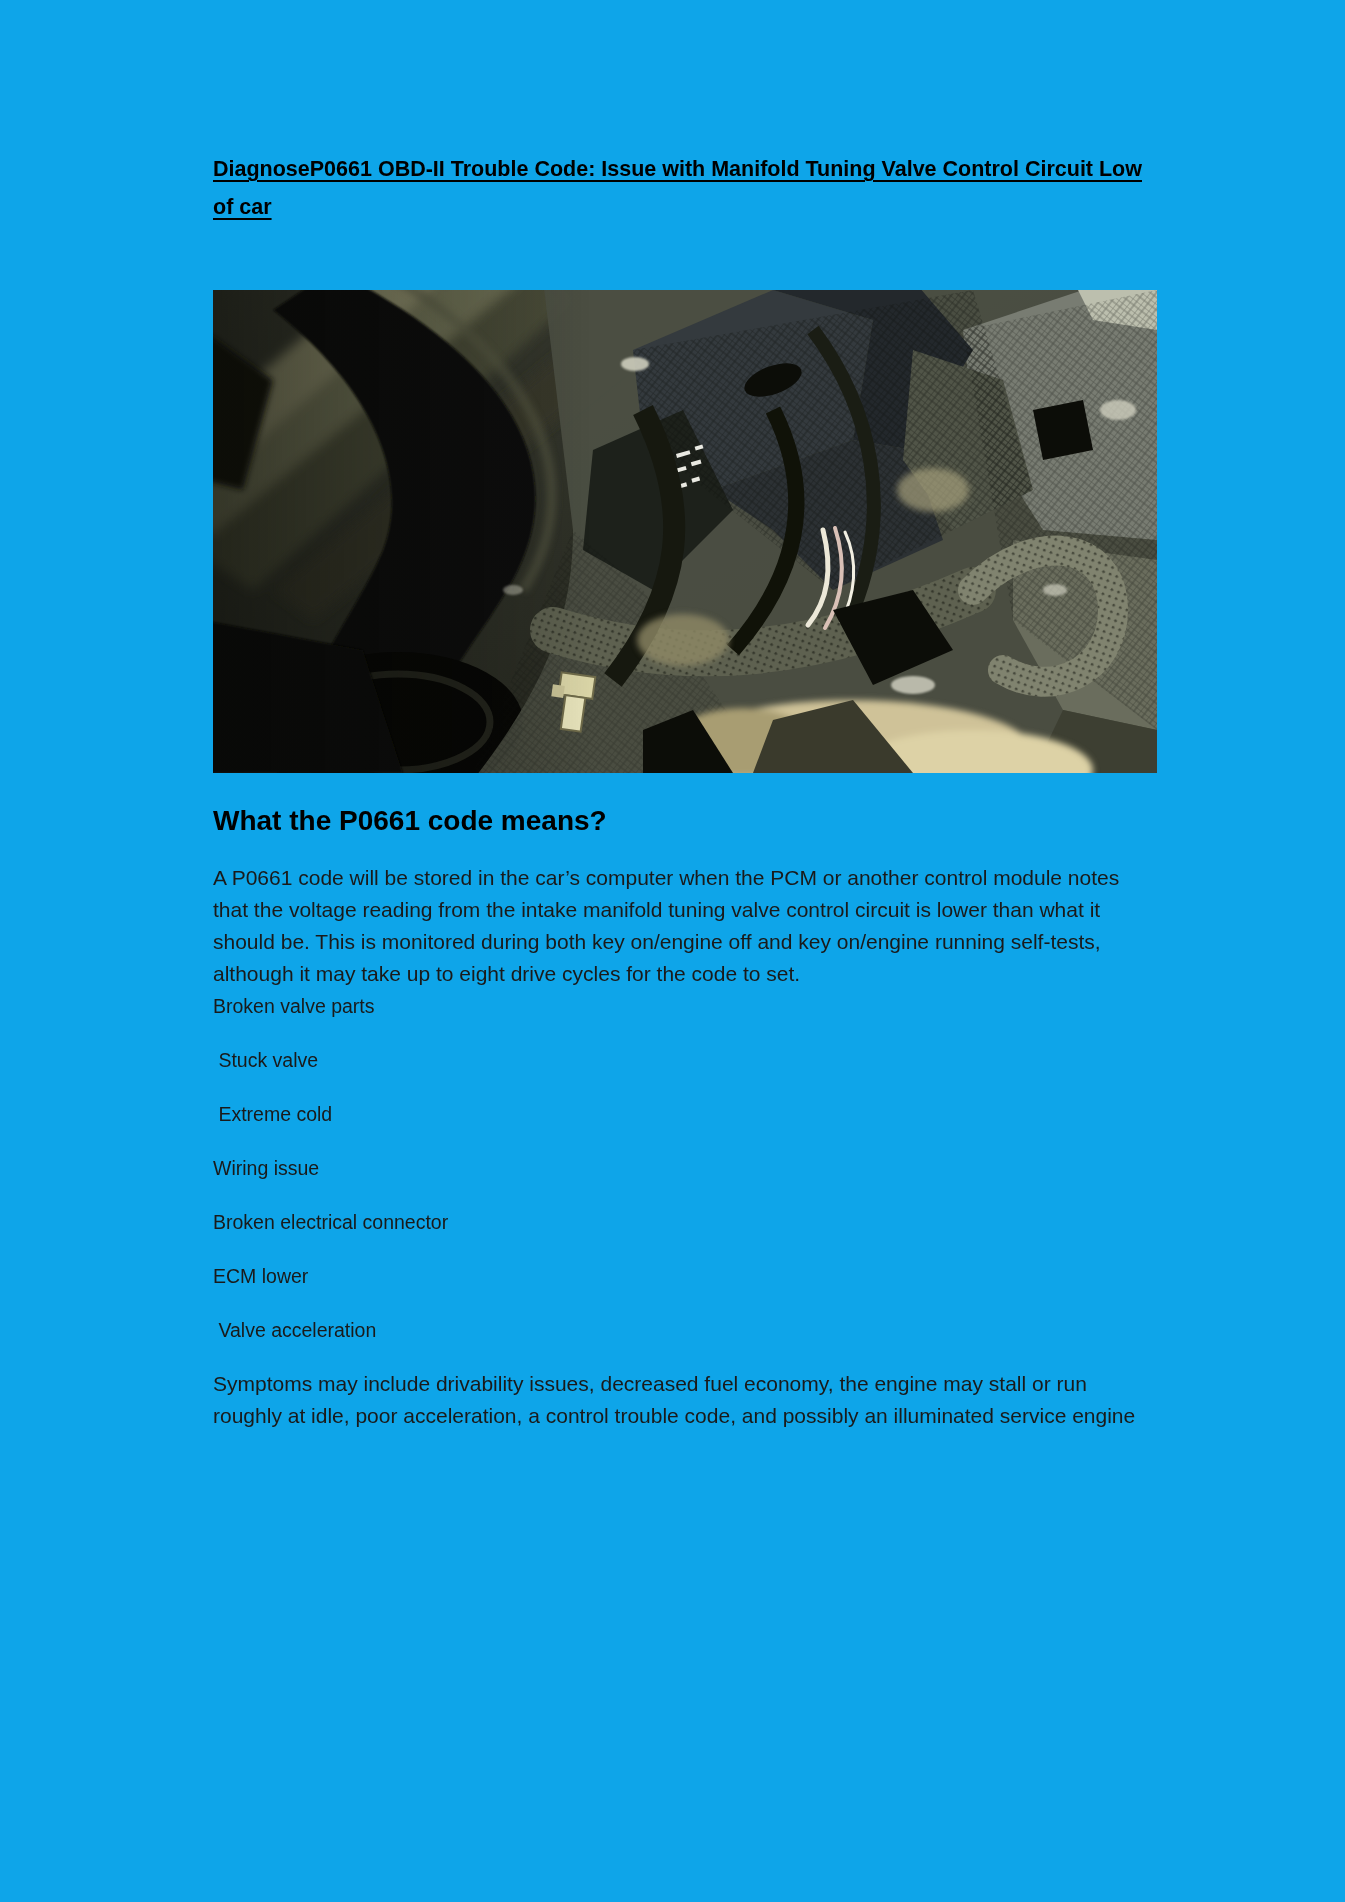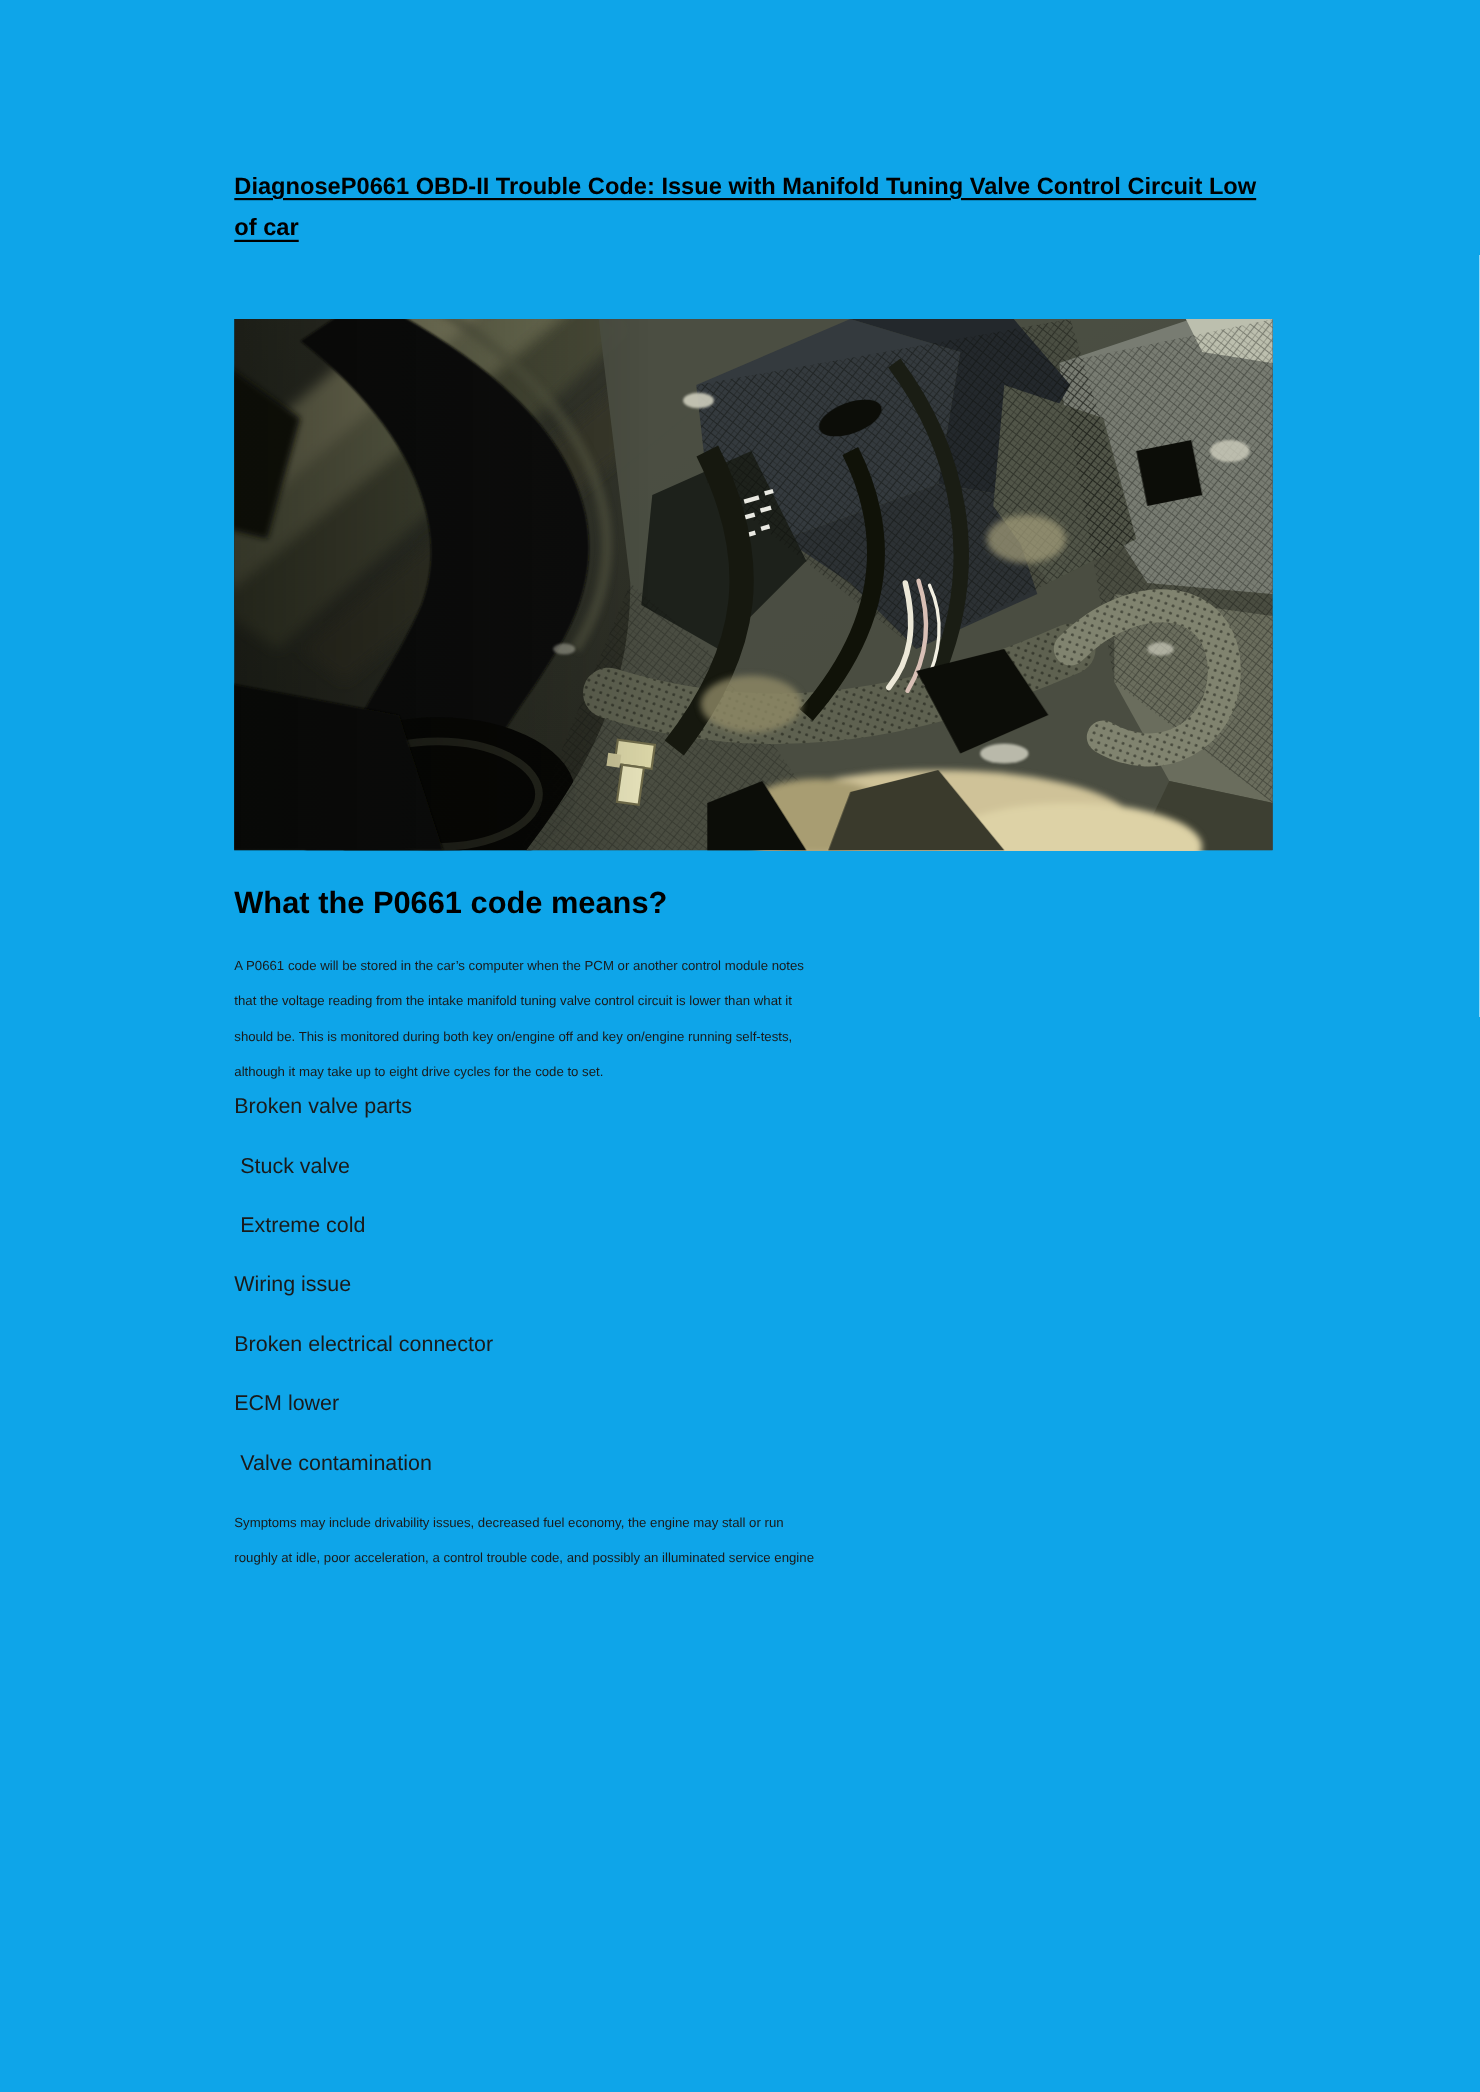--- a/index.html
+++ b/index.html
@@ -45,21 +45,21 @@
     font-weight: 700;
     color: #000;
     line-height: 32px;
     white-space: pre;
   }
   .h2.s1 { margin: 32px 0 25px 0; }
   .h2.s2 { margin: 22px 0 21px 0; }
   .h2.s3 { margin: 20px 0 25px 0; }
   .para {
     margin: 0;
-    font-size: 12px;
+    font-size: 21px;
     line-height: 32px;
     white-space: pre;
   }
   .li {
     margin: 0 0 22px 0;
     font-size: 19.5px;
     line-height: 32px;
     white-space: pre;
   }
 </style>
@@ -198,19 +198,19 @@
 that the voltage reading from the intake manifold tuning valve control circuit is lower than what it
 should be. This is monitored during both key on/engine off and key on/engine running self-tests,
 although it may take up to eight drive cycles for the code to set.</p>
 
     <p class="li">Broken valve parts</p>
     <p class="li"> Stuck valve</p>
     <p class="li"> Extreme cold</p>
     <p class="li">Wiring issue</p>
     <p class="li">Broken electrical connector</p>
     <p class="li">ECM lower</p>
-    <p class="li"> Valve contamination</p>
+    <p class="li"> Valve acceleration</p>
 
     <p class="para">Symptoms may include drivability issues, decreased fuel economy, the engine may stall or run
 roughly at idle, poor acceleration, a control trouble code, and possibly an illuminated service engine</p>
 
   </div>
 </div>
 
 </body></html>

